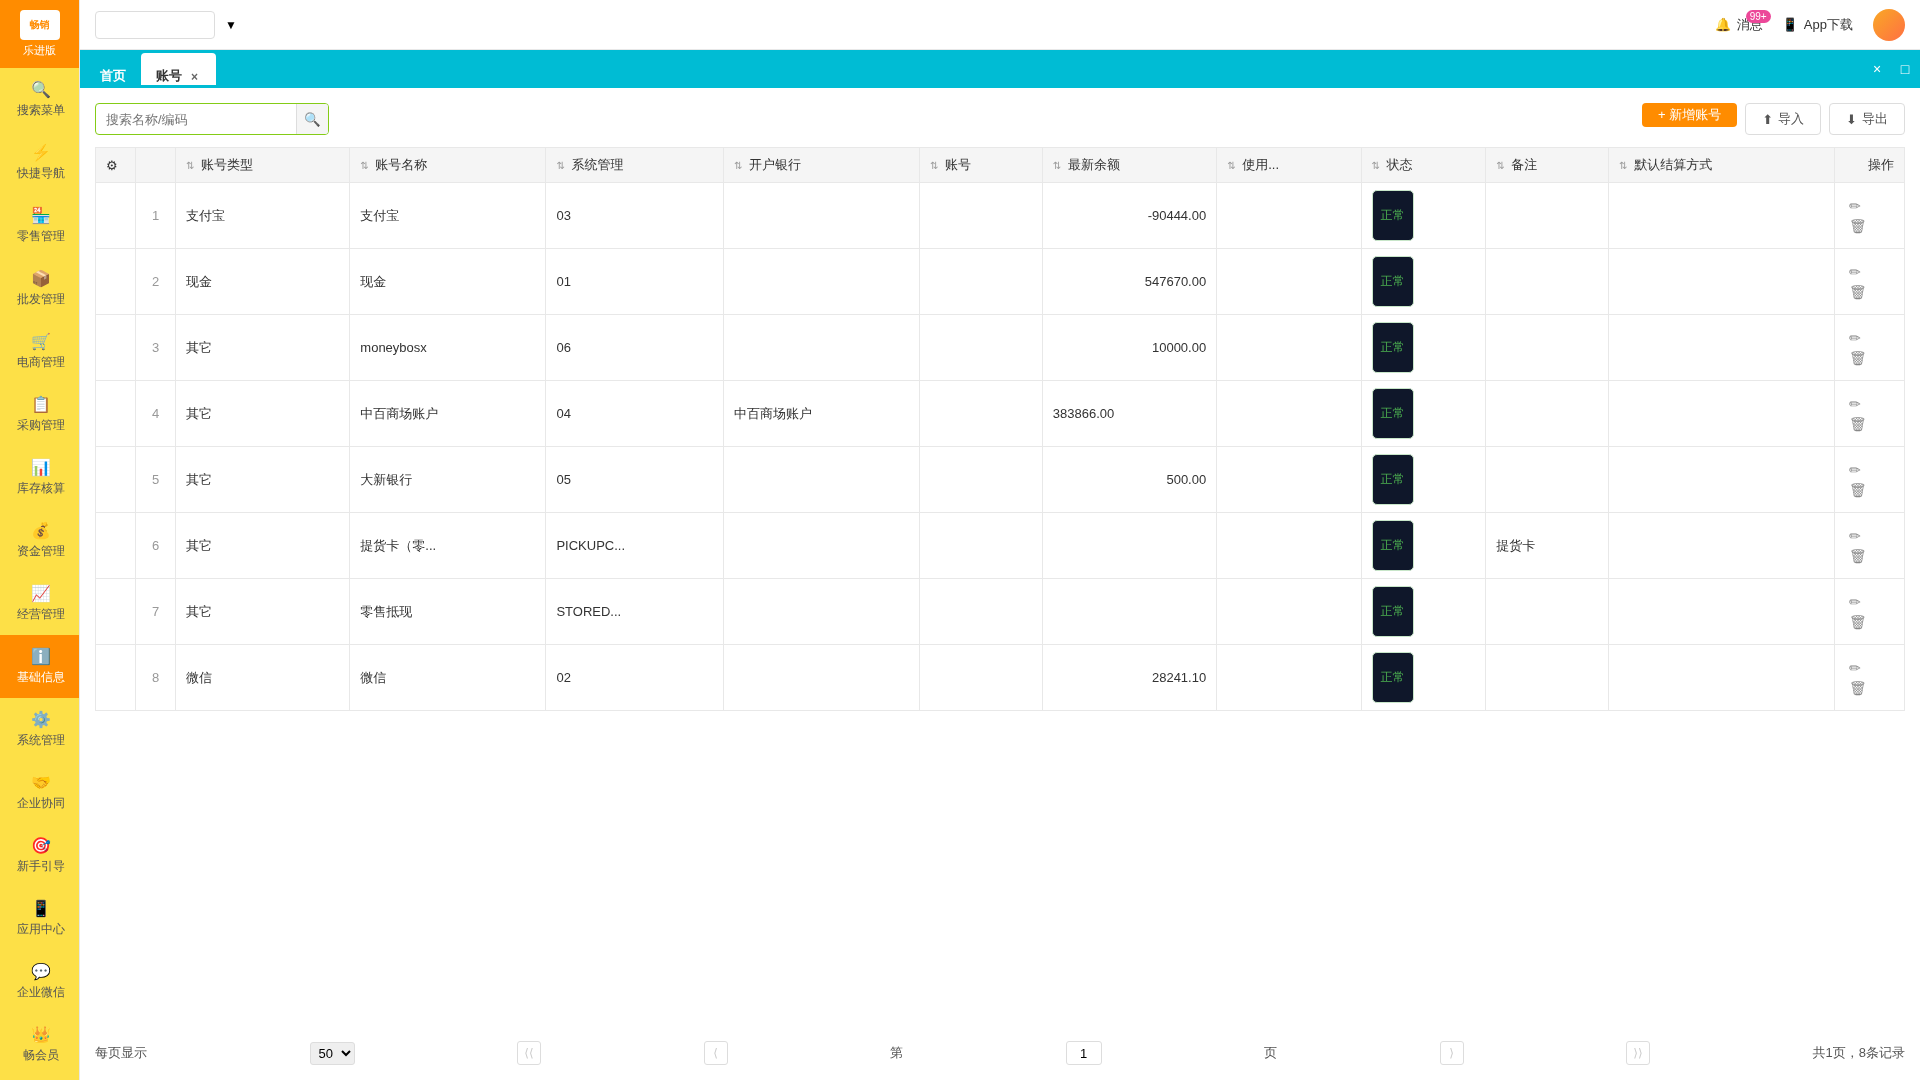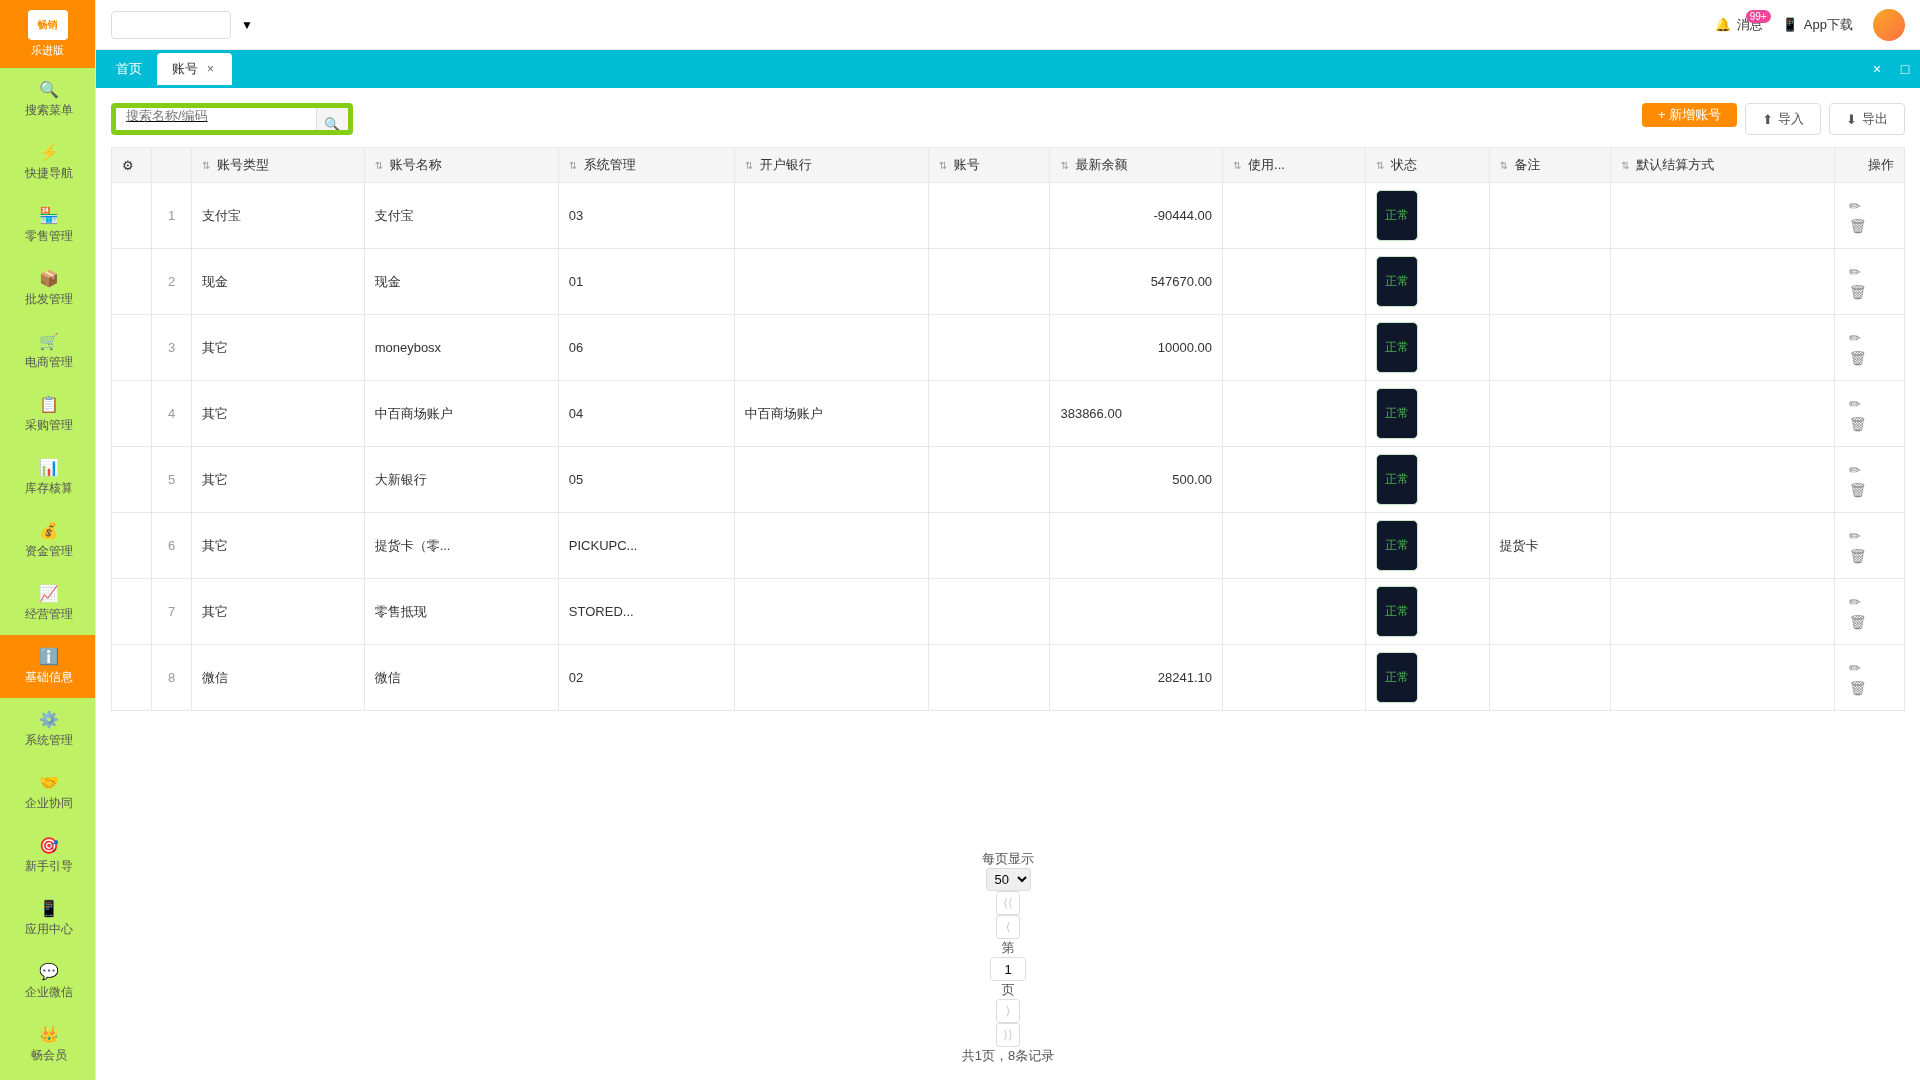--- a/index.html
+++ b/index.html
@@ -1,21 +1,21 @@
 <!DOCTYPE html>
 <html><head>
   <meta charset="utf-8">
   <style>
     * { box-sizing: border-box; margin: 0; padding: 0; }
     body { font-family: 'Microsoft YaHei', Arial, sans-serif; font-size: 13px; background: #f5f5f5; display: flex; height: 1080px; width: 1920px; overflow: hidden; }
 
     
     .sidebar {
-      width: 96px;
-      background: #bef264;
+      width: 80px;
+      background: #fde047;
       display: flex;
       flex-direction: column;
       align-items: center;
       border-right: 1px solid #e8e8e8;
       flex-shrink: 0;
       overflow-y: auto;
     }
     .sidebar-logo {
       width: 100%;
       background: #ff8c00;
@@ -134,28 +134,29 @@
     
     .tab-bar {
       background: #00bcd4;
       display: flex;
       align-items: center;
       height: 38px;
       padding: 0 5px;
     }
     .tab-item {
       display: flex;
-      align-items: center;
+      align-items: flex-end;
       padding: 0 15px;
       height: 32px;
       cursor: pointer;
       font-size: 13px;
       color: #fff;
       border-radius: 4px 4px 0 0;
       gap: 6px;
+      font-weight: bold;
     }
     .tab-item.active {
       background: #fff;
       color: #333;
     }
     .tab-close {
       font-size: 12px;
       color: #666;
       cursor: pointer;
       padding: 1px 3px;
@@ -189,26 +190,25 @@
 
     
     .toolbar {
       display: flex;
       align-items: center;
       justify-content: space-between;
       margin-bottom: 12px;
     }
     .search-box {
       display: flex;
-      align-items: flex-start;
-      border: 5px solid #84cc16;
+      align-items: center;
+      border: 1px solid #84cc16;
       border-radius: 4px;
       overflow: hidden;
       height: 32px;
-      text-decoration: underline;
     }
     .search-input {
       width: 200px;
       border: none;
       outline: none;
       padding: 0 10px;
       font-size: 13px;
     }
     .search-btn {
       width: 32px;
@@ -299,24 +299,24 @@
       width: 40px;
       text-align: center;
     }
 
     
     .pagination {
       display: flex;
       align-items: center;
       justify-content: space-between;
       padding: 10px 0 0 0;
+      gap: 8px;
       font-size: 13px;
       color: #555;
       margin-top: auto;
-      flex-direction: column;
     }
     .page-size-select {
       border: 1px solid #ddd;
       border-radius: 3px;
       padding: 2px 4px;
       font-size: 13px;
     }
     .page-nav-btn {
       width: 24px;
       height: 24px;

